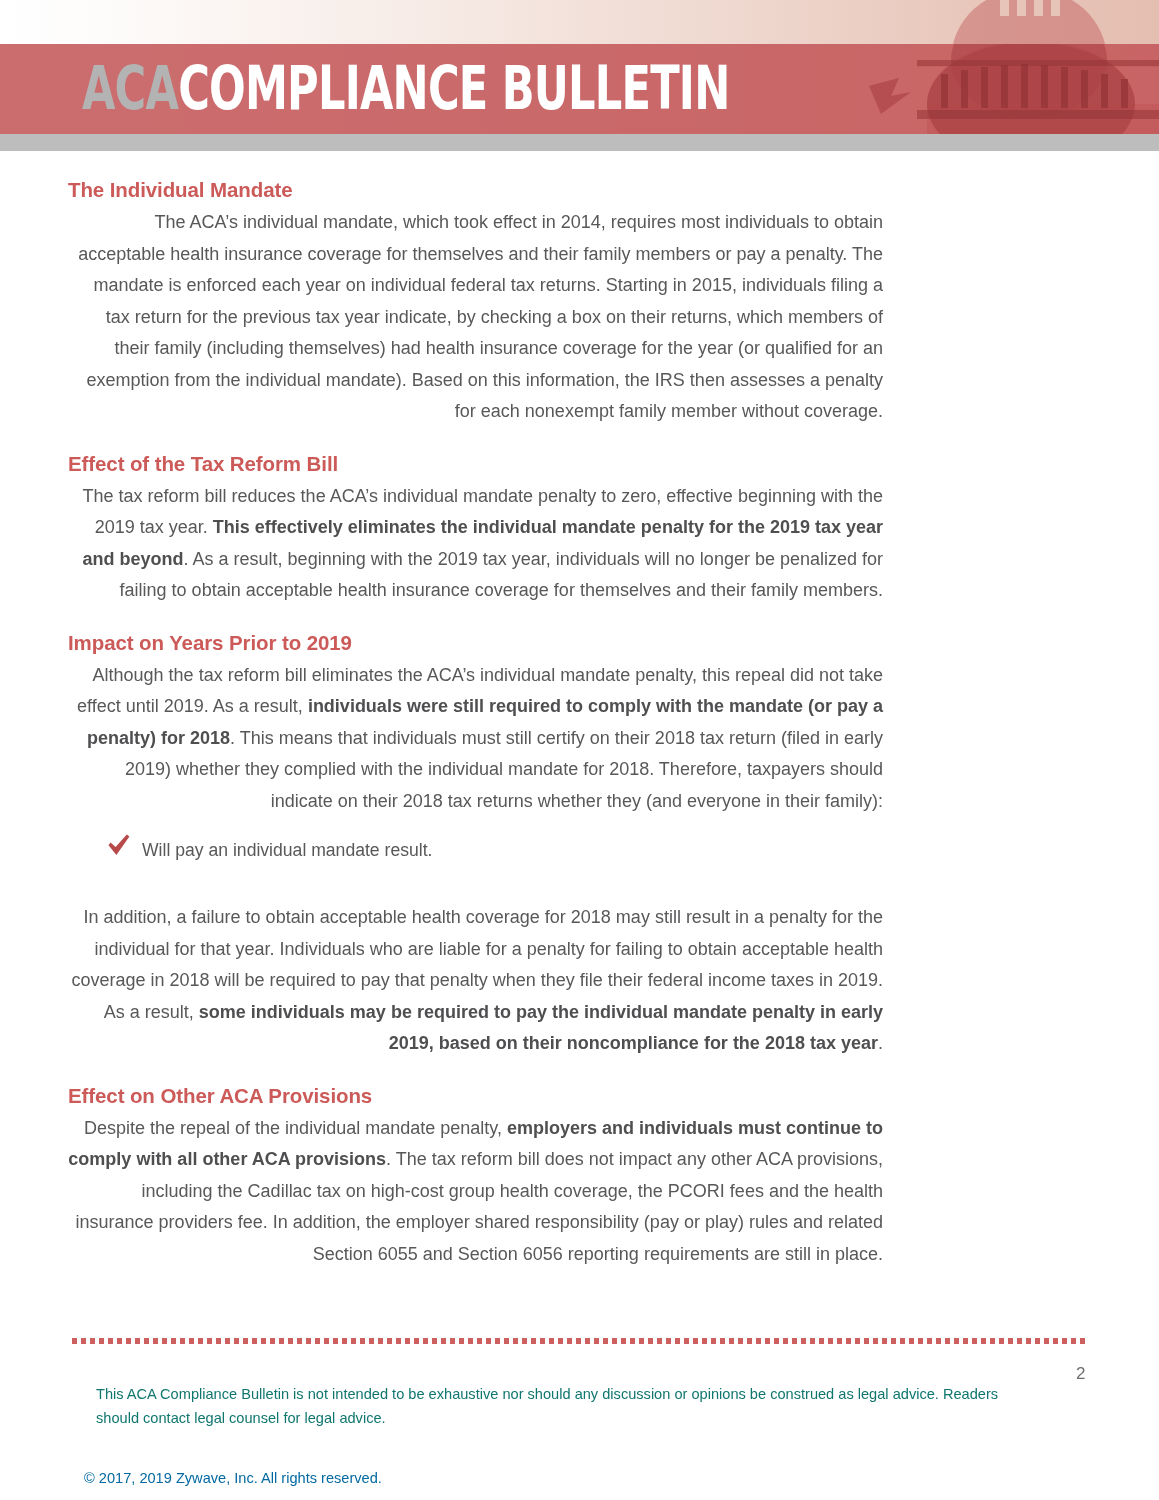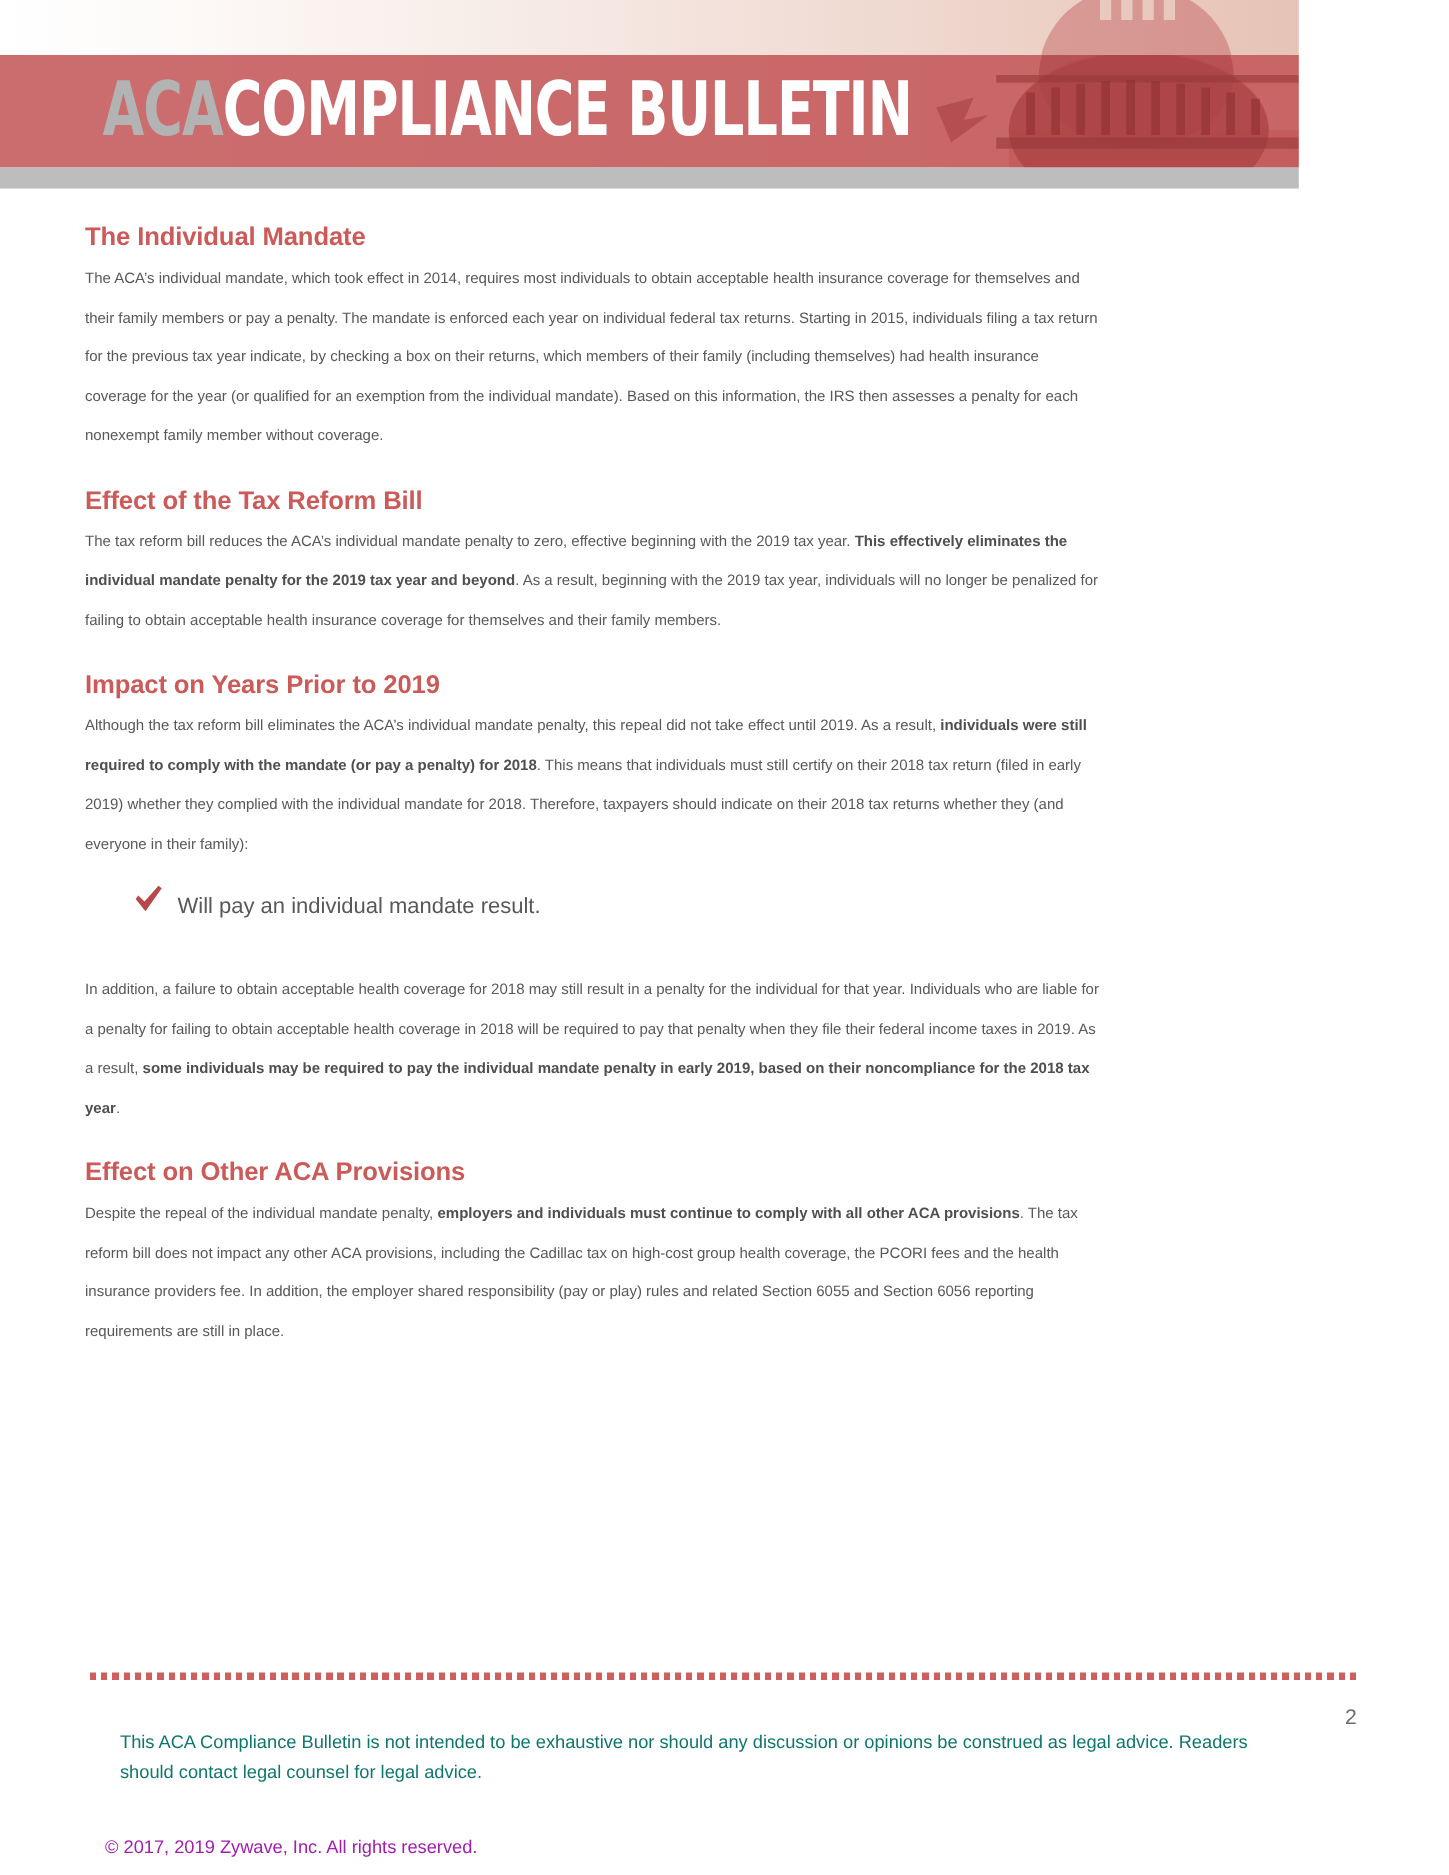--- a/index.html
+++ b/index.html
@@ -12,21 +12,21 @@
     width: 1159px;
     height: 1500px;
     position: relative;
     font-family: "Liberation Sans", sans-serif;
     overflow: hidden;
   }
 
   
   .header {
     position: relative;
-    width: 1039px;
+    width: 1159px;
     height: 151px;
     overflow: hidden;
   }
   .header-gradient {
     position: absolute;
     left: 0; top: 0;
     width: 1159px;
     height: 134px;
     background: linear-gradient(to right,
         #ffffff 0%,
@@ -104,24 +104,24 @@
   h2.section-heading {
     color: #cb5a58;
     font-size: 20.5px;
     font-weight: bold;
     margin: 0 0 4px 0;
     letter-spacing: -0.1px;
     line-height: 26px;
   }
   p.body-text {
     color: #58585a;
-    font-size: 12px;
+    font-size: 18px;
     line-height: 31.5px;
     margin: 0 0 23px 0;
-    text-align: left;
+    text-align: right;
   }
   p.body-text.tight {
     margin-bottom: 18px;
   }
   p.body-text b, .bold {
     font-weight: bold;
     color: #4f4f51;
   }
 
   ul.check-list {
@@ -173,21 +173,21 @@
     top: 32px;
     width: 960px;
   }
   .disclaimer {
     color: #0f766e;
     font-size: 14.6px;
     line-height: 24px;
     margin: 12px;
   }
   .copyright {
-    color: #a21caf;
+    color: #0369a1;
     font-size: 14.6px;
     line-height: 24px;
     margin: 36px 0 0 0;
   }
   .page-number {
     position: absolute;
     left: 1076px;
     top: 26px;
     color: #6d6d6f;
     font-size: 17px;

